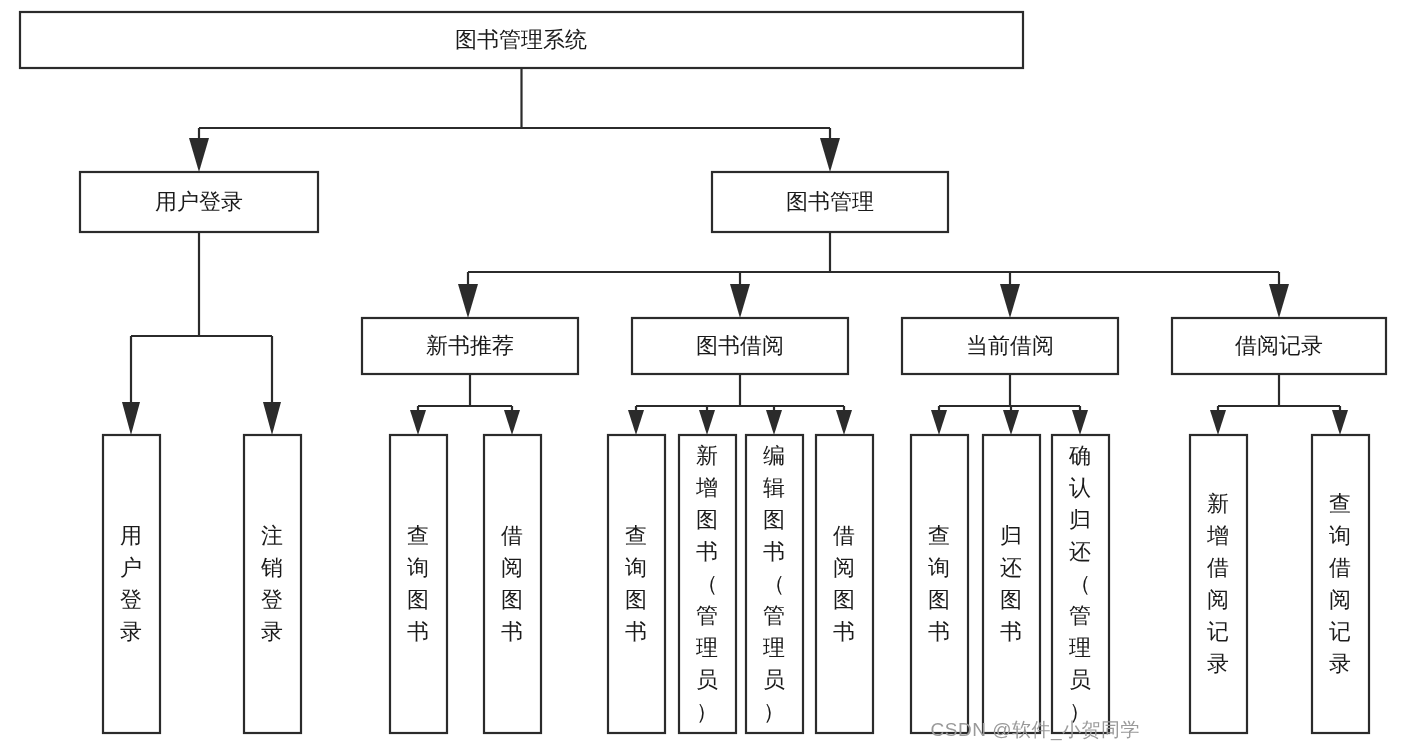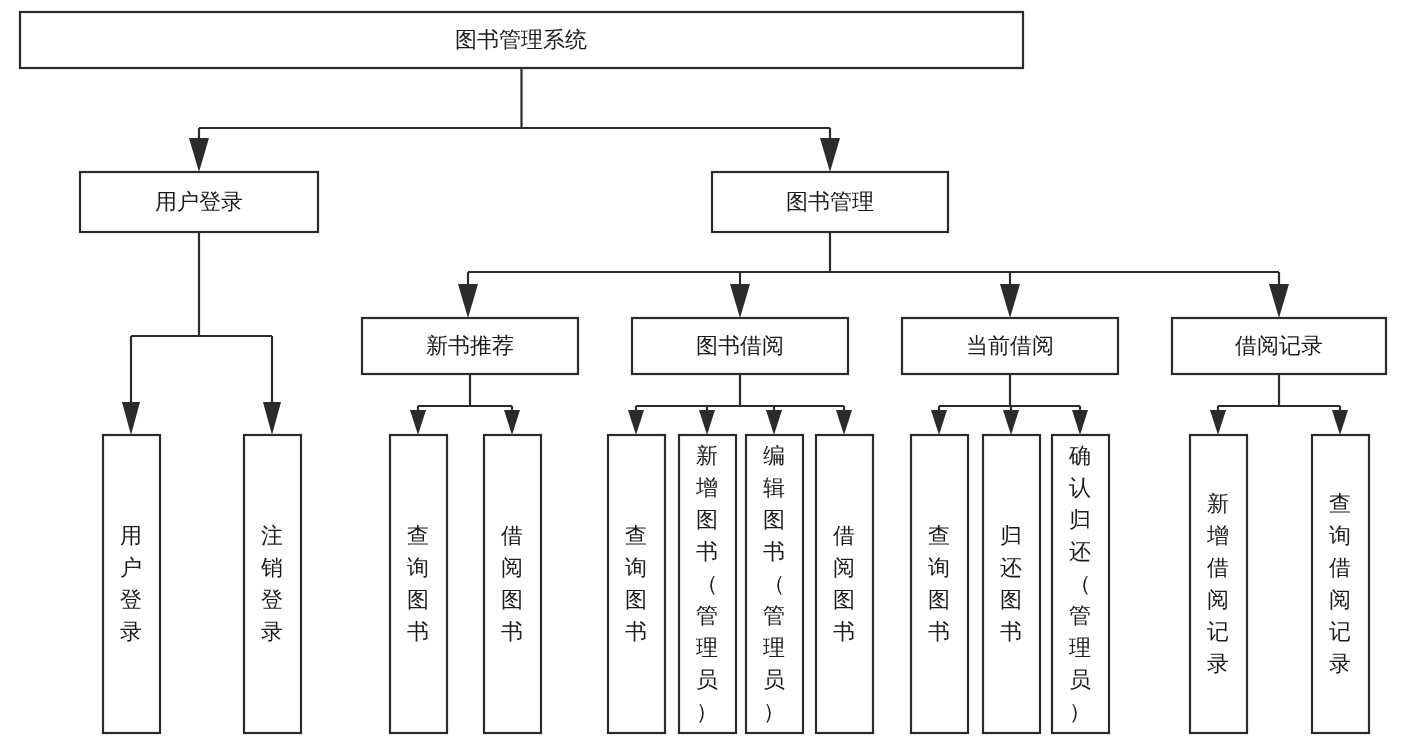--- a/index.html
+++ b/index.html
@@ -247,14 +247,15 @@
       <text class="node-label-vertical vtext" x="1218" y="0"><tspan x="1218" y="511">新</tspan><tspan x="1218" y="543">增</tspan><tspan x="1218" y="575">借</tspan><tspan x="1218" y="607">阅</tspan><tspan x="1218" y="639">记</tspan><tspan x="1218" y="671">录</tspan></text>
     </g>
 
     <g>
       <rect class="node-box" x="1312" y="435" width="57" height="298"></rect>
       <text class="node-label-vertical vtext" x="1340" y="0"><tspan x="1340" y="511">查</tspan><tspan x="1340" y="543">询</tspan><tspan x="1340" y="575">借</tspan><tspan x="1340" y="607">阅</tspan><tspan x="1340" y="639">记</tspan><tspan x="1340" y="671">录</tspan></text>
     </g>
 
   </svg>
 
+  <div class="watermark-text">CSDN @软件_小贺同学</div>
 
 </div>
 
 </body></html>

